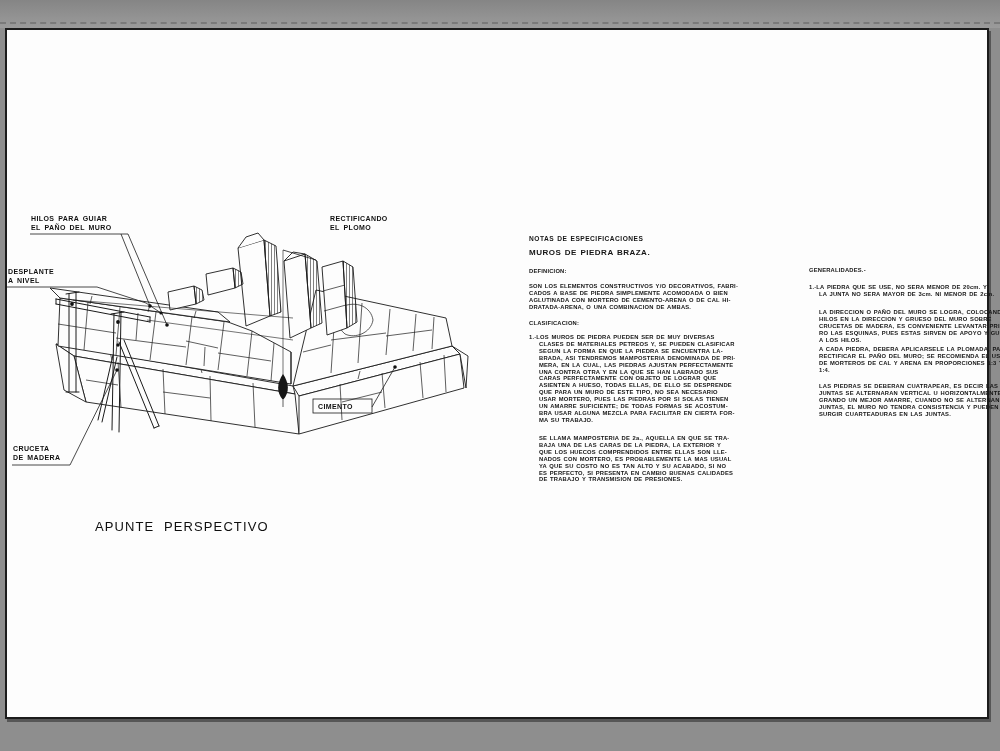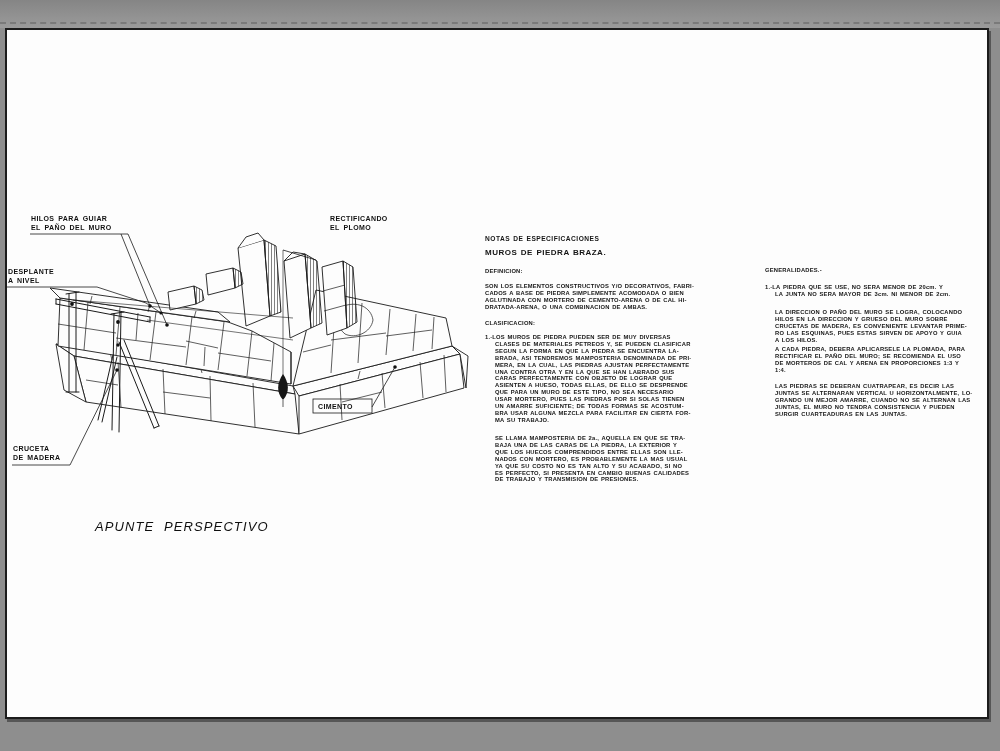--- a/index.html
+++ b/index.html
@@ -14,21 +14,21 @@
          box-shadow:2px 3px 0 rgba(40,40,40,.55);}
   svg.art{position:absolute;left:0;top:0;width:1000px;height:751px;z-index:2;}
   .lbl{position:absolute;z-index:3;color:#111;white-space:pre-line;
        font:700 7px/9px "Liberation Sans",sans-serif;
        letter-spacing:.4px;word-spacing:1.5px;}
   .caption{position:absolute;z-index:3;color:#0f0f0f;white-space:pre-line;
        font:400 13px/16.5px "Liberation Sans",sans-serif;
        letter-spacing:1.1px;word-spacing:5px;}
   .note{position:absolute;z-index:3;color:#151515;white-space:pre-line;
        font:700 5.8px/6.9px "Liberation Sans",sans-serif;
-       letter-spacing:.2px;word-spacing:.8px;}
+       letter-spacing:.2px;word-spacing:.8px;margin-left:44px;}
   .note.hang{padding-left:10px;text-indent:-10px;}
   .note.ind{padding-left:10px;}
   .h-main{font-size:6.6px;letter-spacing:.5px;}
   .h-sub{font-size:8px;letter-spacing:.5px;}
   .h-small{font-size:5.8px;}
 </style>
 </head>
 <body>
 
 <div class="stage">
@@ -160,21 +160,21 @@
   <div class="lbl" style="left:31px;top:214px;">HILOS PARA GUIAR
 EL PAÑO DEL MURO</div>
   <div class="lbl" style="left:330px;top:214px;">RECTIFICANDO
 EL PLOMO</div>
   <div class="lbl" style="left:8px;top:267px;">DESPLANTE
 A NIVEL</div>
   <div class="lbl" style="left:13px;top:444px;">CRUCETA
 DE MADERA</div>
   <div class="lbl" style="left:318px;top:402px;">CIMENTO</div>
 
-  <div class="caption" style="left:95px;top:502px;font-style:italic;">
+  <div class="caption" style="left:95px;top:502px;">
     <span>APUNTE PERSPECTIVO</span><br>
   </div>
 
   <div class="note h-main" style="left:485px;top:236px;">NOTAS DE ESPECIFICACIONES</div>
   <div class="note h-sub" style="left:485px;top:250px;">MUROS DE PIEDRA BRAZA.</div>
   <div class="note h-small" style="left:485px;top:268px;">DEFINICION:</div>
   <div class="note" style="left:485px;top:283px;width:255px;">SON LOS ELEMENTOS CONSTRUCTIVOS Y/O DECORATIVOS, FABRI-
 CADOS A BASE DE PIEDRA SIMPLEMENTE ACOMODADA O BIEN
 AGLUTINADA CON MORTERO DE CEMENTO-ARENA O DE CAL HI-
 DRATADA-ARENA, O UNA COMBINACION DE AMBAS.</div>

